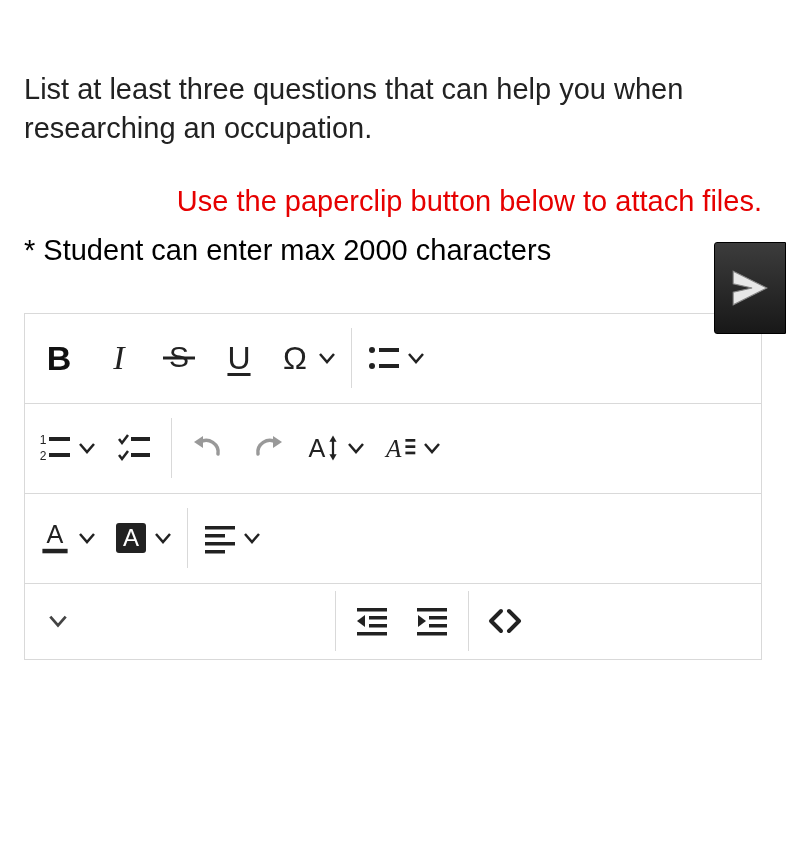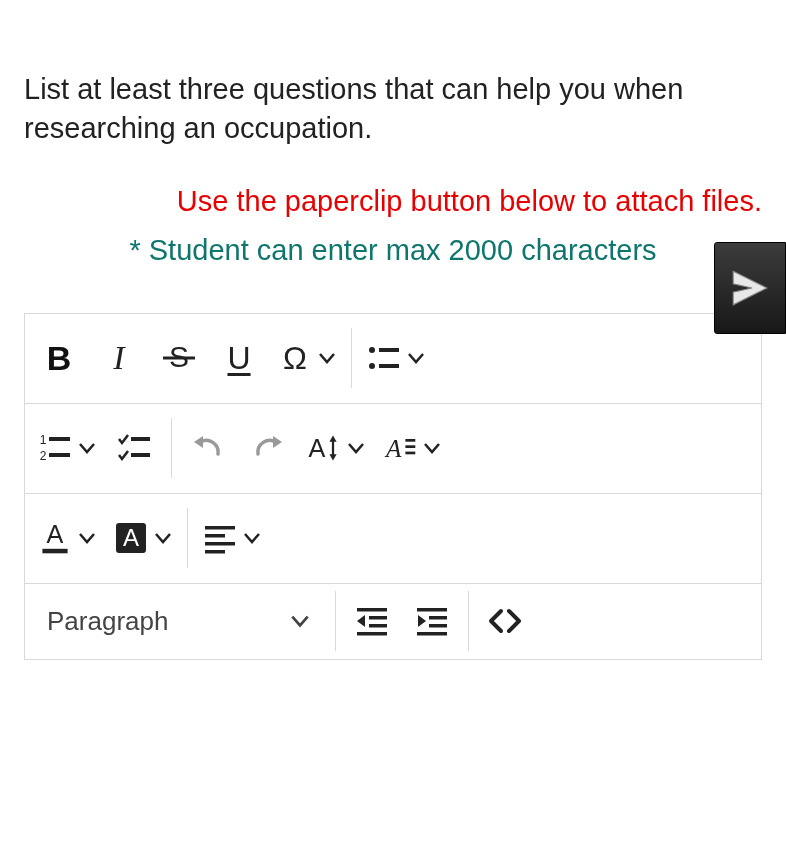--- a/index.html
+++ b/index.html
@@ -1,20 +1,20 @@
 <!DOCTYPE html>
 <html><head>
 <meta charset="utf-8">
 <style>
   * { box-sizing: border-box; }
   html, body { margin: 0; padding: 0; font-family: Arial, Helvetica, sans-serif; background: #fff; }
   .page { width: 786px; height: 778px; position: relative; padding: 70px 24px 0 24px; }
   .prompt { font-size: 29px; line-height: 1.35; color: #222; margin-bottom: 34px; }
   .instr { font-size: 29px; line-height: 1.35; color: #e60000; margin-bottom: 10px; text-align: right; }
-  .limit { font-size: 29px; line-height: 1.35; color: #0f766e; margin-bottom: 42px; text-align: center; }
+  .limit { font-size: 29px; line-height: 1.35; color: #000000; margin-bottom: 42px; text-align: left; }
   .send-widget { position: absolute; right: 0; top: 242px; width: 72px; height: 92px; background: linear-gradient(180deg,#3c3c3c,#181818); border: 1px solid #000; display:flex; align-items:center; justify-content:center; border-top-left-radius:3px; border-bottom-left-radius:3px;}
   .send-widget svg { width:42px; height:42px; }
   .editor { border: 1px solid #d9d9d9; border-bottom:none; }
   .tb-row { display:flex; align-items:center; border-bottom:1px solid #d9d9d9; padding: 8px 4px; height: 90px; }
   .tb-row:last-child { height: 76px; }
   .tb-btn { display:flex; align-items:center; justify-content:center; min-width:60px; height:64px; padding:0 8px; cursor:pointer; user-select:none; }
   .tb-btn svg { width:36px; height:36px; display:block; }
   .tb-btn .chev { width:20px; height:20px; margin-left:4px; }
   .sep { width:1px; height:60px; background:#d9d9d9; margin:0 6px; }
   .para-select { display:flex; align-items:center; justify-content:space-between; width: 300px; height:60px; padding:0 18px 0 18px; font-size:26px; color:#444; cursor:pointer; }
@@ -163,21 +163,20 @@
           <rect x="3" y="30" width="20" height="3.5" fill="#222"></rect>
         </svg>
         <svg class="chev" viewBox="0 0 20 20">
             <polyline points="3,6 10,14 17,6" fill="none" stroke="#222" stroke-width="2.5"></polyline>
           </svg>
       </div>
     </div>
 
     <div class="tb-row">
       <div class="para-select">
-        <span>Paragraph</span>
         <svg class="chev" viewBox="0 0 20 20" style="width:22px;height:22px">
             <polyline points="3,6 10,14 17,6" fill="none" stroke="#444" stroke-width="2.5"></polyline>
           </svg>
       </div>
       <div class="sep"></div>
       <div class="tb-btn">
         <svg viewBox="0 0 36 36">
           <rect x="3" y="5" width="30" height="3.5" fill="#222"></rect>
           <rect x="15" y="13" width="18" height="3.5" fill="#222"></rect>
           <rect x="15" y="21" width="18" height="3.5" fill="#222"></rect>

